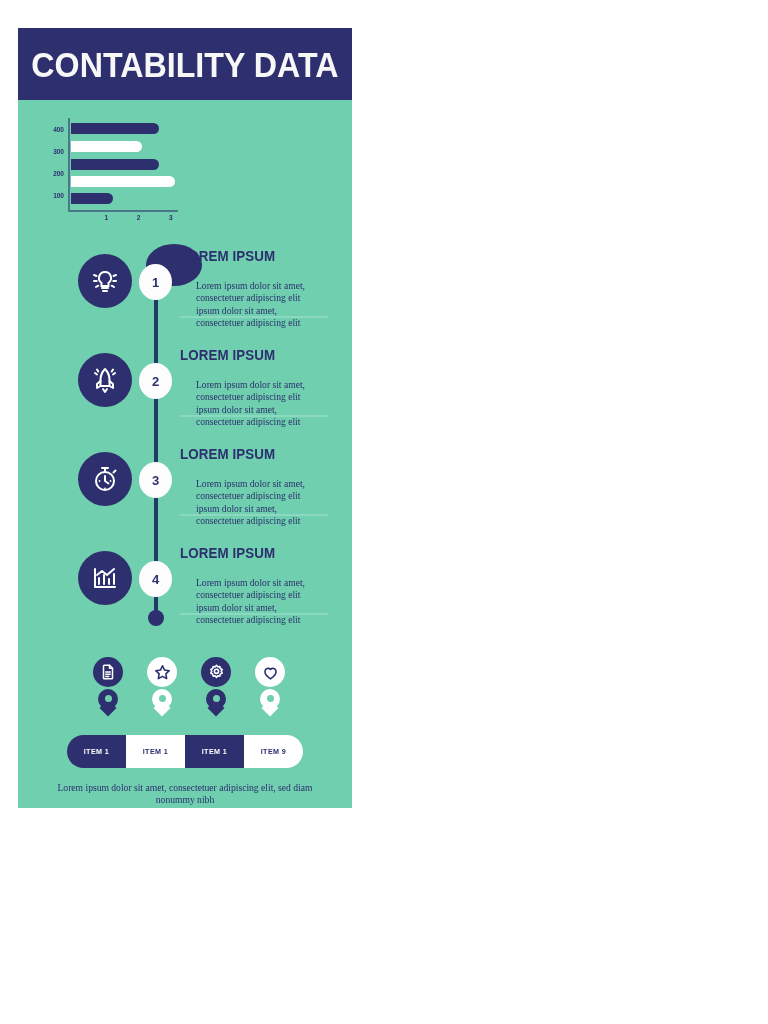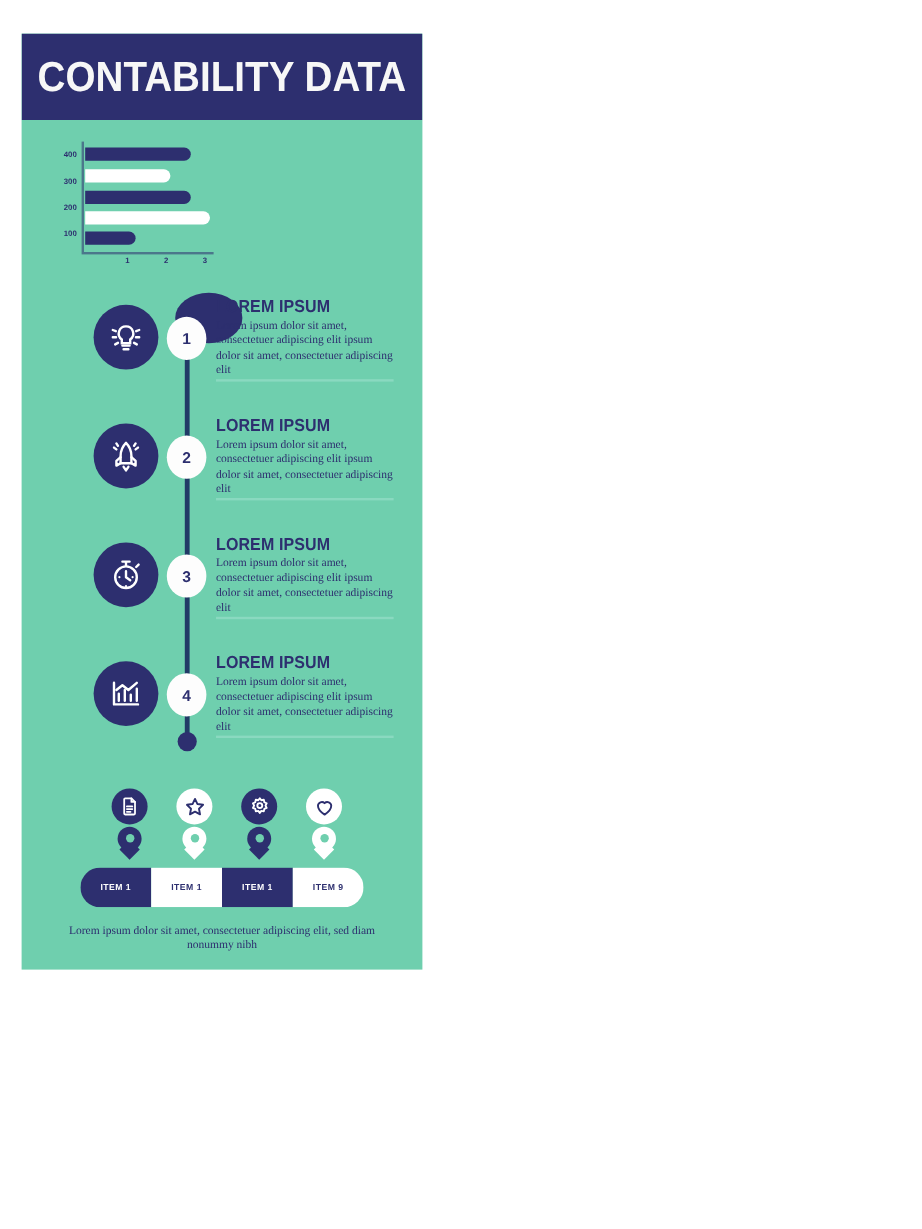--- a/index.html
+++ b/index.html
@@ -47,36 +47,36 @@
 
   .row{position:absolute;left:0;width:334px;height:72px;display:flex;align-items:flex-start;}
   .badge{position:absolute;left:60px;top:6px;width:54px;height:54px;border-radius:50%;background:#2d2f6f;
          display:flex;align-items:center;justify-content:center;}
   .badge svg{display:block;}
   .node{position:absolute;left:121px;top:16px;width:33px;height:36px;border-radius:50%;background:#fdfdfd;
         display:flex;align-items:center;justify-content:center;color:#2d2f6f;font-size:13px;font-weight:bold;}
   .txt{position:absolute;left:162px;top:0;width:152px;}
   .txt h3{margin:0 0 2px 0;color:#2d2f6f;font-size:14.5px;font-weight:bold;letter-spacing:.1px;
           transform:scaleX(.92);transform-origin:left center;}
-  .txt p{margin:0;color:#2d2f6f;font-family:"Liberation Serif",serif;font-size:9.6px;line-height:1.28;}
+  .txt p{margin:16px;color:#2d2f6f;font-family:"Liberation Serif",serif;font-size:9.6px;line-height:1.28;}
   .divider{position:absolute;left:162px;top:68px;width:148px;height:2px;background:#8ad9c0;}
 
   
   .pins{position:relative;margin-top:18px;height:62px;}
   .pincol{position:absolute;width:56px;text-align:center;}
   .picon{width:30px;height:30px;border-radius:50%;margin:0 auto;display:flex;align-items:center;justify-content:center;}
   .picon.navy{background:#2d2f6f;}
   .picon.white{background:#ffffff;}
   .pinmark{position:relative;width:20px;height:28px;margin:2px auto 0;}
   .pinmark .head{position:absolute;left:0;top:0;width:20px;height:20px;border-radius:50% 50% 50% 50%;}
   .pinmark .tip{position:absolute;left:4px;top:13px;width:12px;height:12px;transform:rotate(45deg);}
   .pinmark .hole{position:absolute;left:6.5px;top:6px;width:7px;height:7px;border-radius:50%;background:#6fcfae;}
 
   
-  .itembar{position:relative;margin:4px auto 0;width:236px;height:33px;border-radius:17px;overflow:hidden;display:flex;}
+  .itembar{position:relative;margin:16px auto 0;width:236px;height:33px;border-radius:17px;overflow:hidden;display:flex;}
   .itemseg{flex:1;display:flex;align-items:center;justify-content:center;font-size:7.2px;font-weight:bold;letter-spacing:.4px;}
   .itemseg.navy{background:#2d2f6f;color:#ffffff;}
   .itemseg.white{background:#ffffff;color:#2d2f6f;}
 
   .footer{margin:14px 26px 0;color:#2d2f6f;font-family:"Liberation Serif",serif;
           font-size:9.6px;line-height:1.3;text-align:center;}
 </style>
 </head>
 <body>
 

